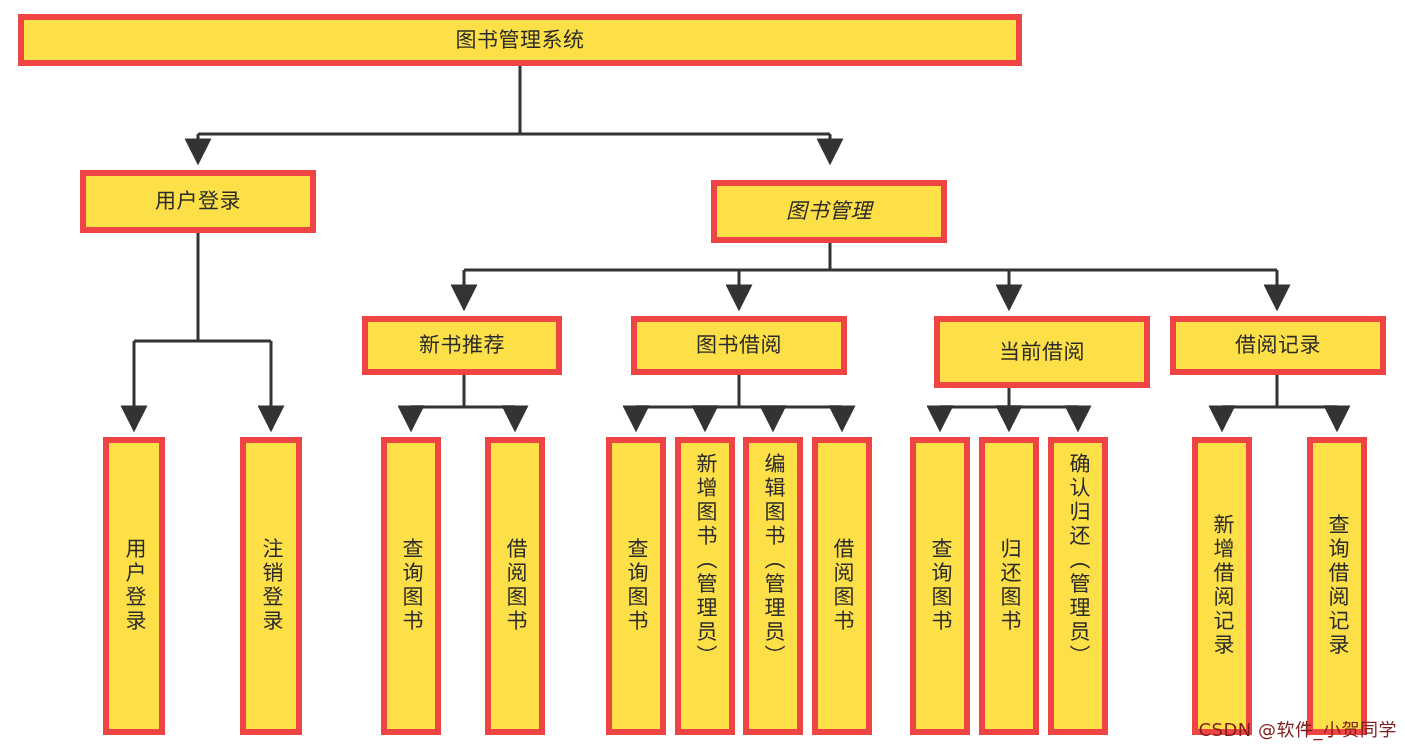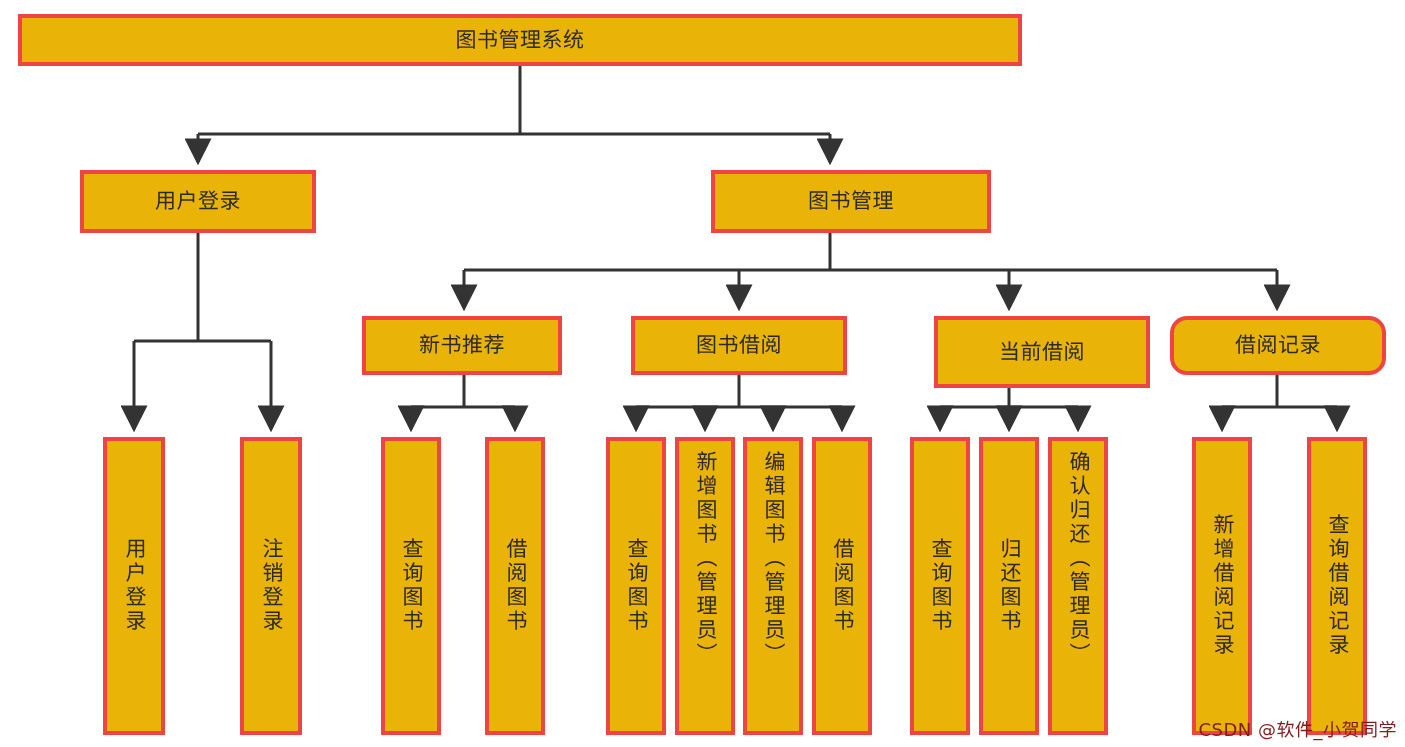--- a/index.html
+++ b/index.html
@@ -22,22 +22,22 @@
     position: absolute;
     left: 0;
     top: 0;
     width: 1405px;
     height: 747px;
     pointer-events: none;
   }
   .node {
     position: absolute;
     box-sizing: border-box;
-    background: #eab308;
-    border: 4px solid #ef4444;
+    background: #fde047;
+    border: 6px solid #ef4444;
     display: flex;
     align-items: center;
     justify-content: center;
     z-index: 2;
   }
   .node-label {
     color: #2b2b2b;
     font-size: 21px;
     line-height: 1.18;
     letter-spacing: 0.5px;
@@ -127,37 +127,37 @@
   </svg>
 
   <div class="node root" style="left:18px; top:14px; width:1004px; height:52px;">
     <span class="node-label">图书管理系统</span>
   </div>
 
   <div class="node" style="left:80px; top:170px; width:236px; height:63px;">
     <span class="node-label">用户登录</span>
   </div>
 
-  <div class="node" style="left:711px; top:170px; width:280px; height:63px;">
+  <div class="node" style="left:711px; top:180px; width:236px; height:63px;font-style:italic;">
     <span class="node-label">图书管理</span>
   </div>
 
   <div class="node" style="left:362px; top:316px; width:200px; height:59px;">
     <span class="node-label">新书推荐</span>
   </div>
 
   <div class="node" style="left:631px; top:316px; width:216px; height:59px;">
     <span class="node-label">图书借阅</span>
   </div>
 
   <div class="node" style="left:934px; top:316px; width:216px; height:72px;align-items:center;">
     <span class="node-label">当前借阅</span>
   </div>
 
-  <div class="node" style="left:1170px; top:316px; width:216px; height:59px;border-radius:17px;">
+  <div class="node" style="left:1170px; top:316px; width:216px; height:59px;">
     <span class="node-label">借阅记录</span>
   </div>
 
   <div class="node leaf short" style="left:103px; top:437px; width:62px; height:298px;">
     <span class="node-label">用户登录</span>
   </div>
 
   <div class="node leaf short" style="left:240px; top:437px; width:62px; height:298px;">
     <span class="node-label">注销登录</span>
   </div>

